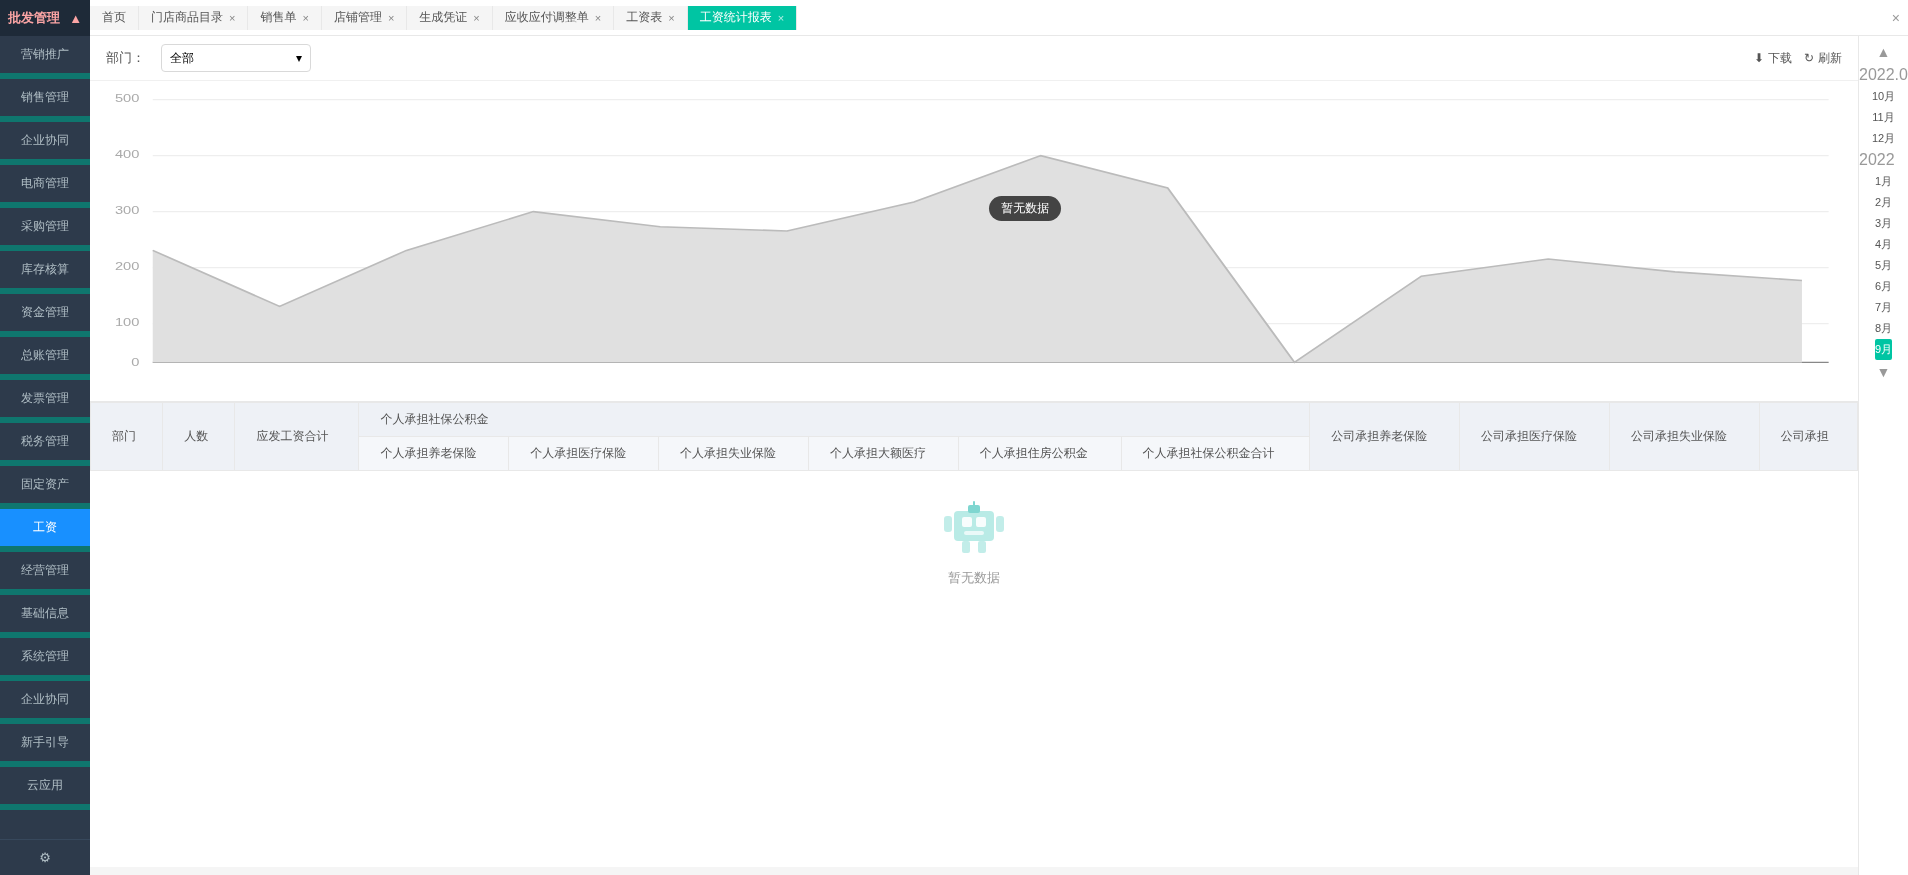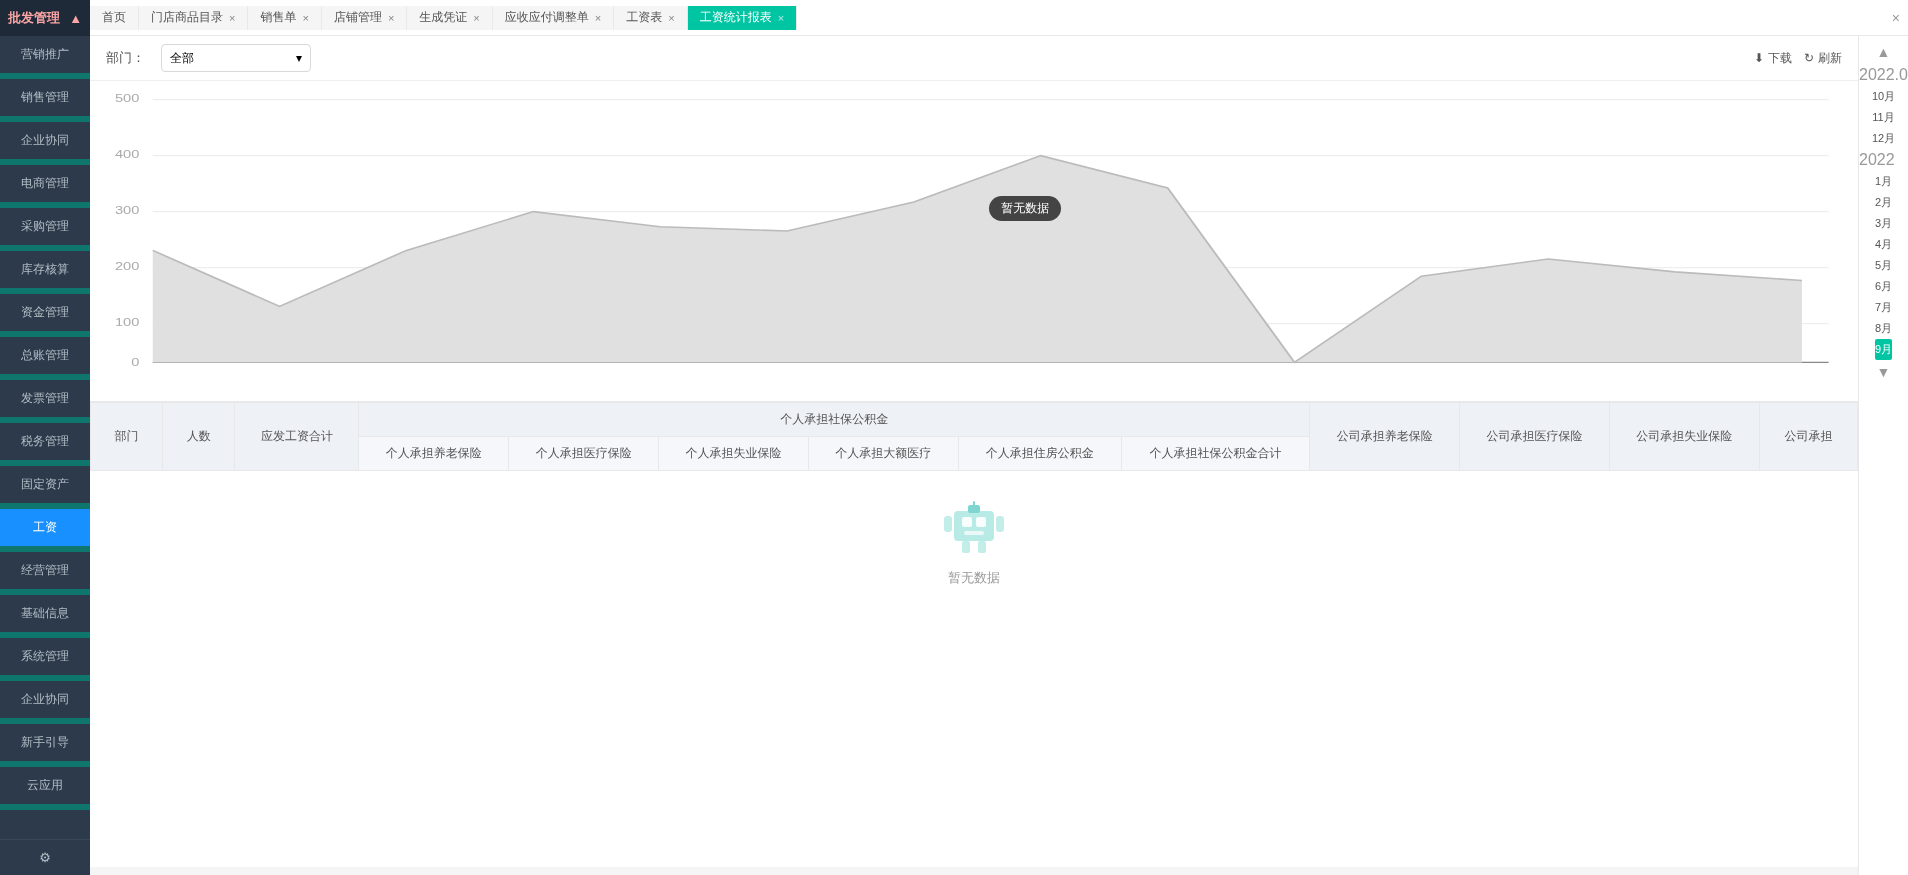--- a/index.html
+++ b/index.html
@@ -172,21 +172,21 @@
     }
     .data-table {
       width: 100%;
       border-collapse: collapse;
       font-size: 12px;
     }
     .data-table th {
       background: #f5f7fa;
       border: 1px solid #e8e8e8;
       padding: 8px 21px;
-      text-align: center;
+      text-align: left;
       white-space: nowrap;
       font-weight: normal;
       color: #555;
     }
     .group-header th {
       background: #eef1f6;
     }
 
     
     .no-data {

